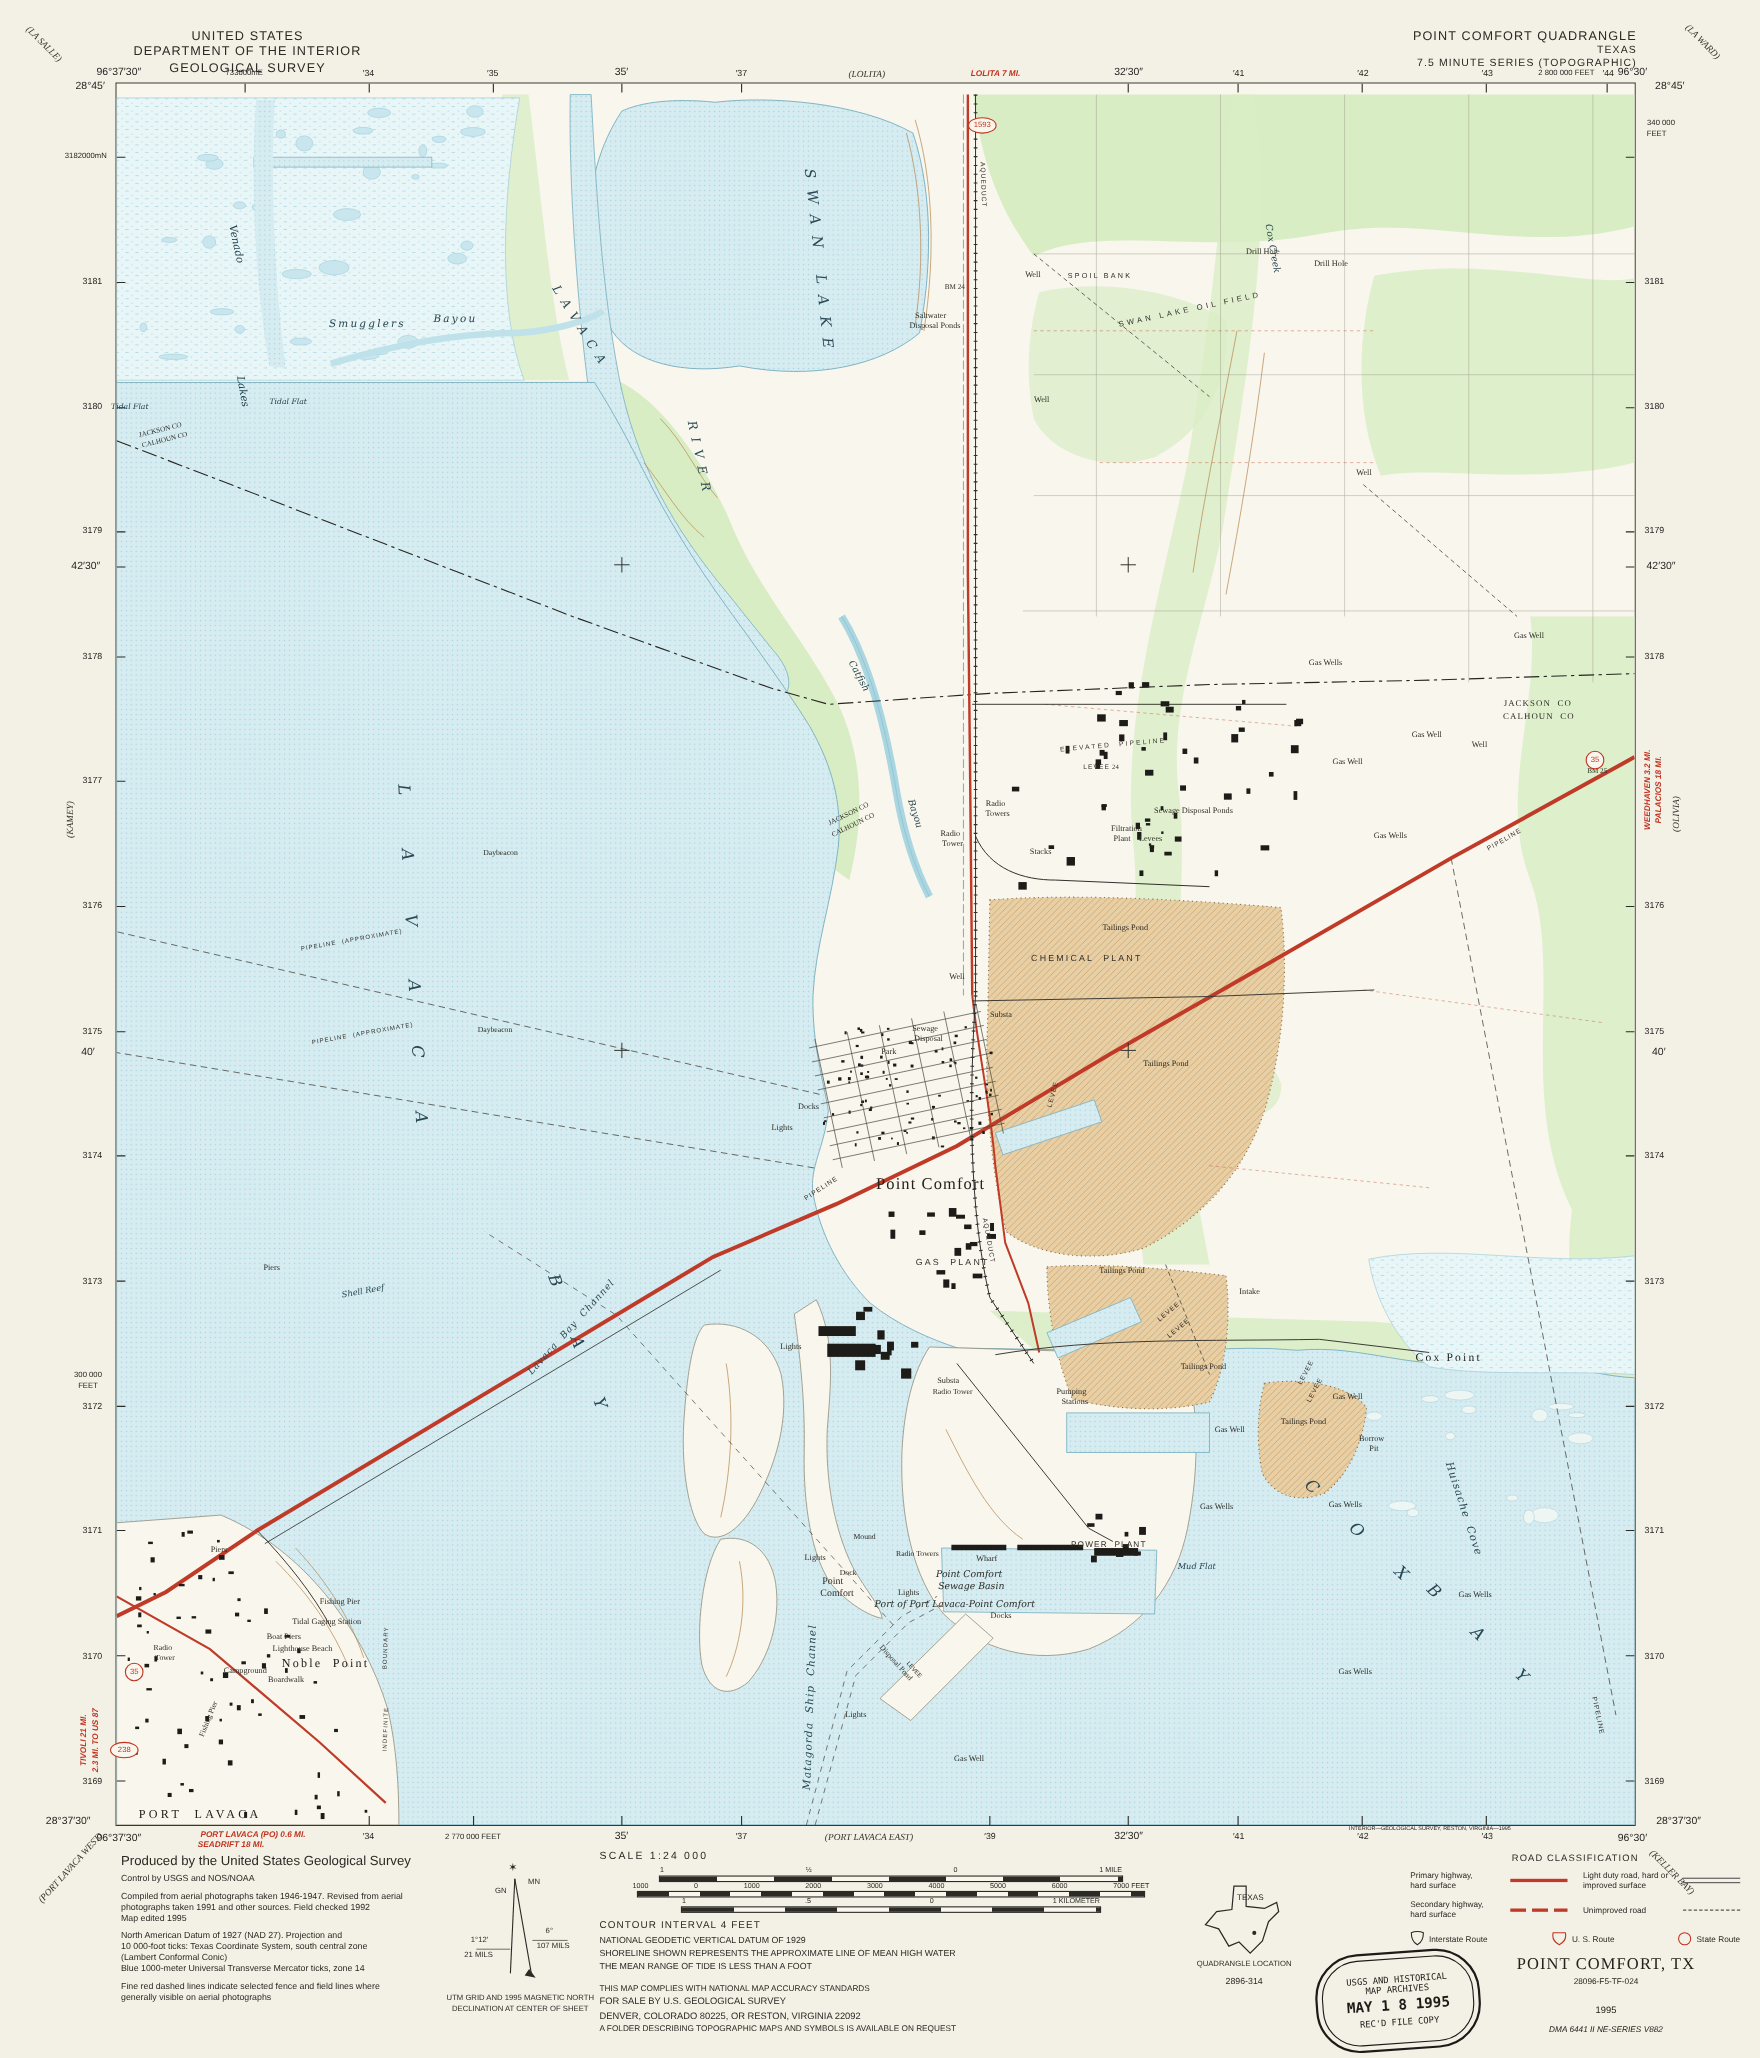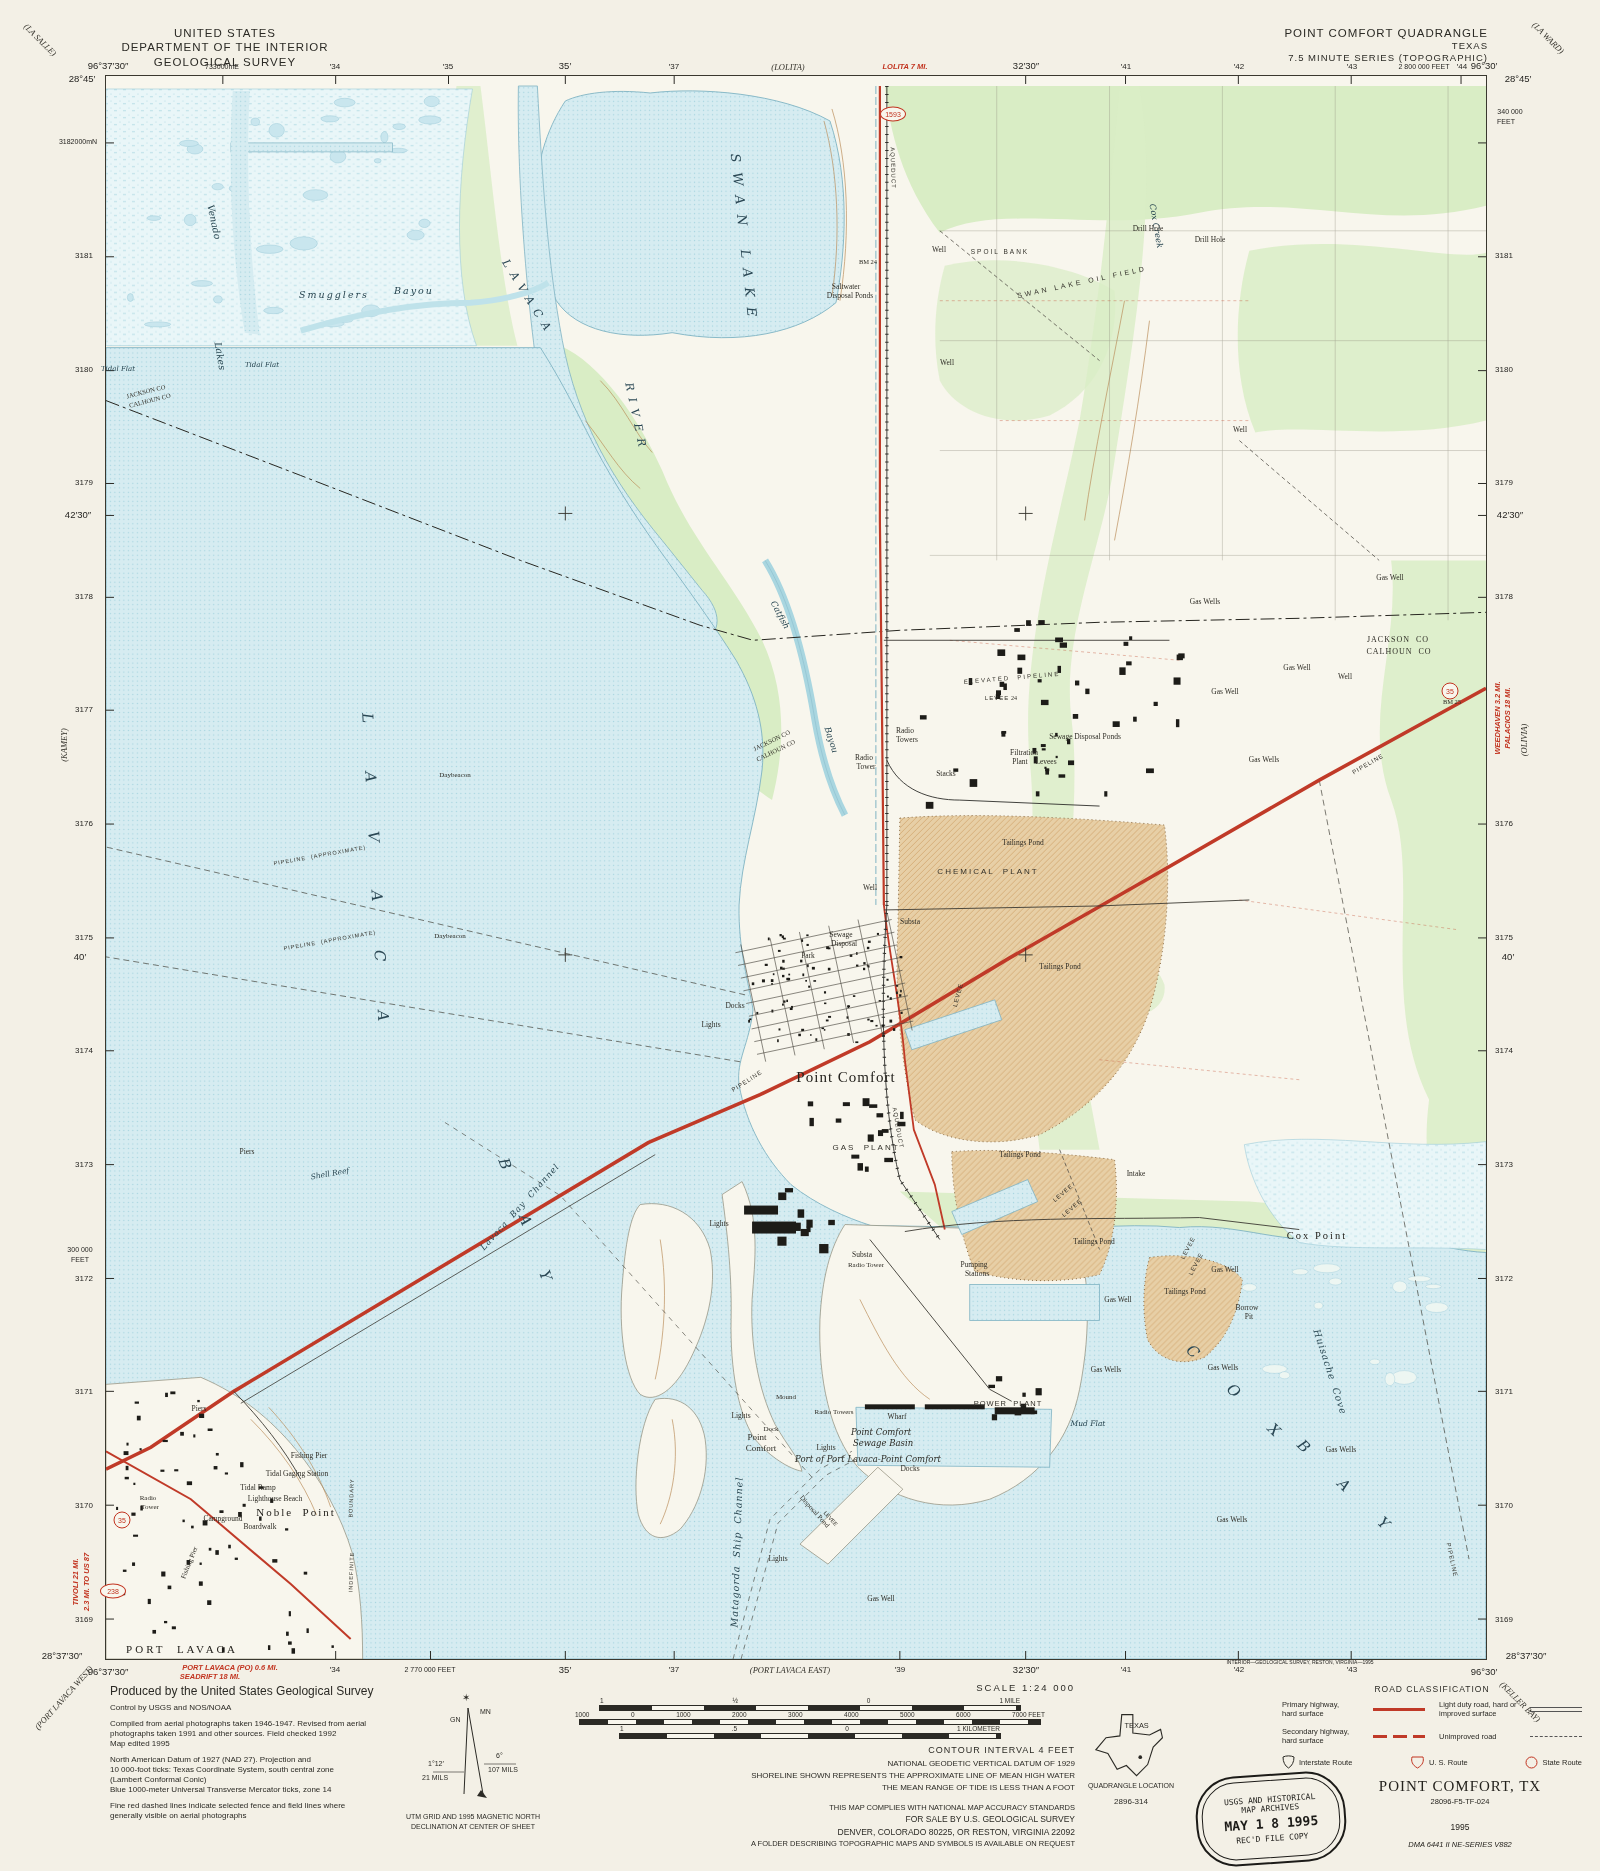--- a/index.html
+++ b/index.html
@@ -30,21 +30,21 @@
   #quad-title{right:112px;top:26px;width:420px;text-align:right;font-size:11.5px;line-height:1.25;}
   #quad-title .sub{font-size:9.5px;}
   
   .ftr{position:absolute;color:#2b2a25;}
   #credits{left:110px;top:1684px;width:300px;font-size:8px;line-height:1.25;}
   #credits .lead{font-size:12px;margin-bottom:4px;}
   #credits p{margin:0 0 6px 0;white-space:pre-line;}
   #decl{left:388px;top:1694px;width:170px;height:140px;font-size:7px;}
   #decl .cap{position:absolute;top:118px;left:0;width:170px;text-align:center;line-height:1.4;}
   #decl span{position:absolute;}
-  #scaleblk{left:545px;top:1682px;width:530px;text-align:right;font-size:8px;}
+  #scaleblk{left:545px;top:1682px;width:530px;text-align:left;font-size:8px;}
   #scaleblk .ttl{font-size:9.5px;letter-spacing:2px;margin-bottom:4px;}
   .barlabels{display:flex;justify-content:space-between;font-size:6.5px;margin:0 auto;}
   .bar{height:4px;margin:1px auto 0 auto;border:0.5px solid #2b2a25;}
   .bar.b1{width:420px;background:repeating-linear-gradient(90deg,#2b2a25 0 52px,#f8f6ed 52px 104px);}
   .bar.b2{width:460px;background:repeating-linear-gradient(90deg,#2b2a25 0 28px,#f8f6ed 28px 56px);}
   .bar.b3{width:380px;background:repeating-linear-gradient(90deg,#2b2a25 0 47px,#f8f6ed 47px 94px);}
   #scaleblk .note{margin-top:5px;line-height:1.5;}
   #scaleblk .note .n1{font-size:9px;letter-spacing:1px;}
   #salelines{margin-top:8px;line-height:1.5;font-size:7.5px;}
   #salelines .s1{font-size:8.5px;}
@@ -651,21 +651,21 @@
       <span class="lbl c-f" style="left: 771px; top: 1430px; font-size: 7px; transform: translate(-50%, -50%) rotate(0deg);">Dock</span>
       <span class="lbl c-f" style="left: 910px; top: 1469px; transform: translate(-50%, -50%) rotate(0deg);">Docks</span>
       <span class="lbl c-f" style="left: 786px; top: 1398px; font-size: 7px; transform: translate(-50%, -50%) rotate(0deg);">Mound</span>
       <span class="lbl c-f" style="left: 834px; top: 1413px; font-size: 7px; transform: translate(-50%, -50%) rotate(0deg);">Radio Towers</span>
       <span class="lbl c-f" style="left: 814px; top: 1512px; font-size: 7px; transform: translate(-50%, -50%) rotate(48deg);">Disposal Pond</span>
       <span class="lbl c-cap" style="left: 830px; top: 1519px; font-size: 5.5px; transform: translate(-50%, -50%) rotate(48deg);">LEVEE</span>
       <span class="lbl c-f" style="left: 247px; top: 1152px; transform: translate(-50%, -50%) rotate(0deg);">Piers</span>
       <span class="lbl c-f" style="left: 199px; top: 1409px; transform: translate(-50%, -50%) rotate(0deg);">Piers</span>
       <span class="lbl c-f" style="left: 309px; top: 1456px; transform: translate(-50%, -50%) rotate(0deg);">Fishing Pier</span>
       <span class="lbl c-f" style="left: 297px; top: 1474px; transform: translate(-50%, -50%) rotate(0deg);">Tidal Gaging Station</span>
-      <span class="lbl c-f" style="left: 258px; top: 1488px; transform: translate(-50%, -50%) rotate(0deg);">Tidal Ramp</span>
+      <span class="lbl c-f" style="left: 258px; top: 1488px; transform: translate(-50%, -50%) rotate(0deg);">Boat Piers</span>
       <span class="lbl c-f" style="left: 275px; top: 1499px; transform: translate(-50%, -50%) rotate(0deg);">Lighthouse Beach</span>
       <span class="lbl c-big2" style="left: 296px; top: 1513px; font-size: 11px; letter-spacing: 2px; transform: translate(-50%, -50%) rotate(0deg);">Noble  Point</span>
       <span class="lbl c-f" style="left: 148px; top: 1499px; font-size: 7px; transform: translate(-50%, -50%) rotate(0deg);">Radio</span>
       <span class="lbl c-f" style="left: 150px; top: 1508px; font-size: 7px; transform: translate(-50%, -50%) rotate(0deg);">Tower</span>
       <span class="lbl c-f" style="left: 223px; top: 1519px; transform: translate(-50%, -50%) rotate(0deg);">Campground</span>
       <span class="lbl c-f" style="left: 260px; top: 1527px; transform: translate(-50%, -50%) rotate(0deg);">Boardwalk</span>
       <span class="lbl c-f" style="left: 190px; top: 1563px; font-size: 7px; transform: translate(-50%, -50%) rotate(-68deg);">Fishing Pier</span>
       <span class="lbl c-big2" style="left: 182px; top: 1650px; font-size: 11px; letter-spacing: 3px; transform: translate(-50%, -50%) rotate(0deg);">PORT  LAVACA</span>
       <span class="lbl c-cap" style="left: 352px; top: 1498px; font-size: 5.5px; letter-spacing: 1px; transform: translate(-50%, -50%) rotate(-88deg);">BOUNDARY</span>
       <span class="lbl c-cap" style="left: 352px; top: 1572px; font-size: 5.5px; letter-spacing: 1px; transform: translate(-50%, -50%) rotate(-88deg);">INDEFINITE</span>

